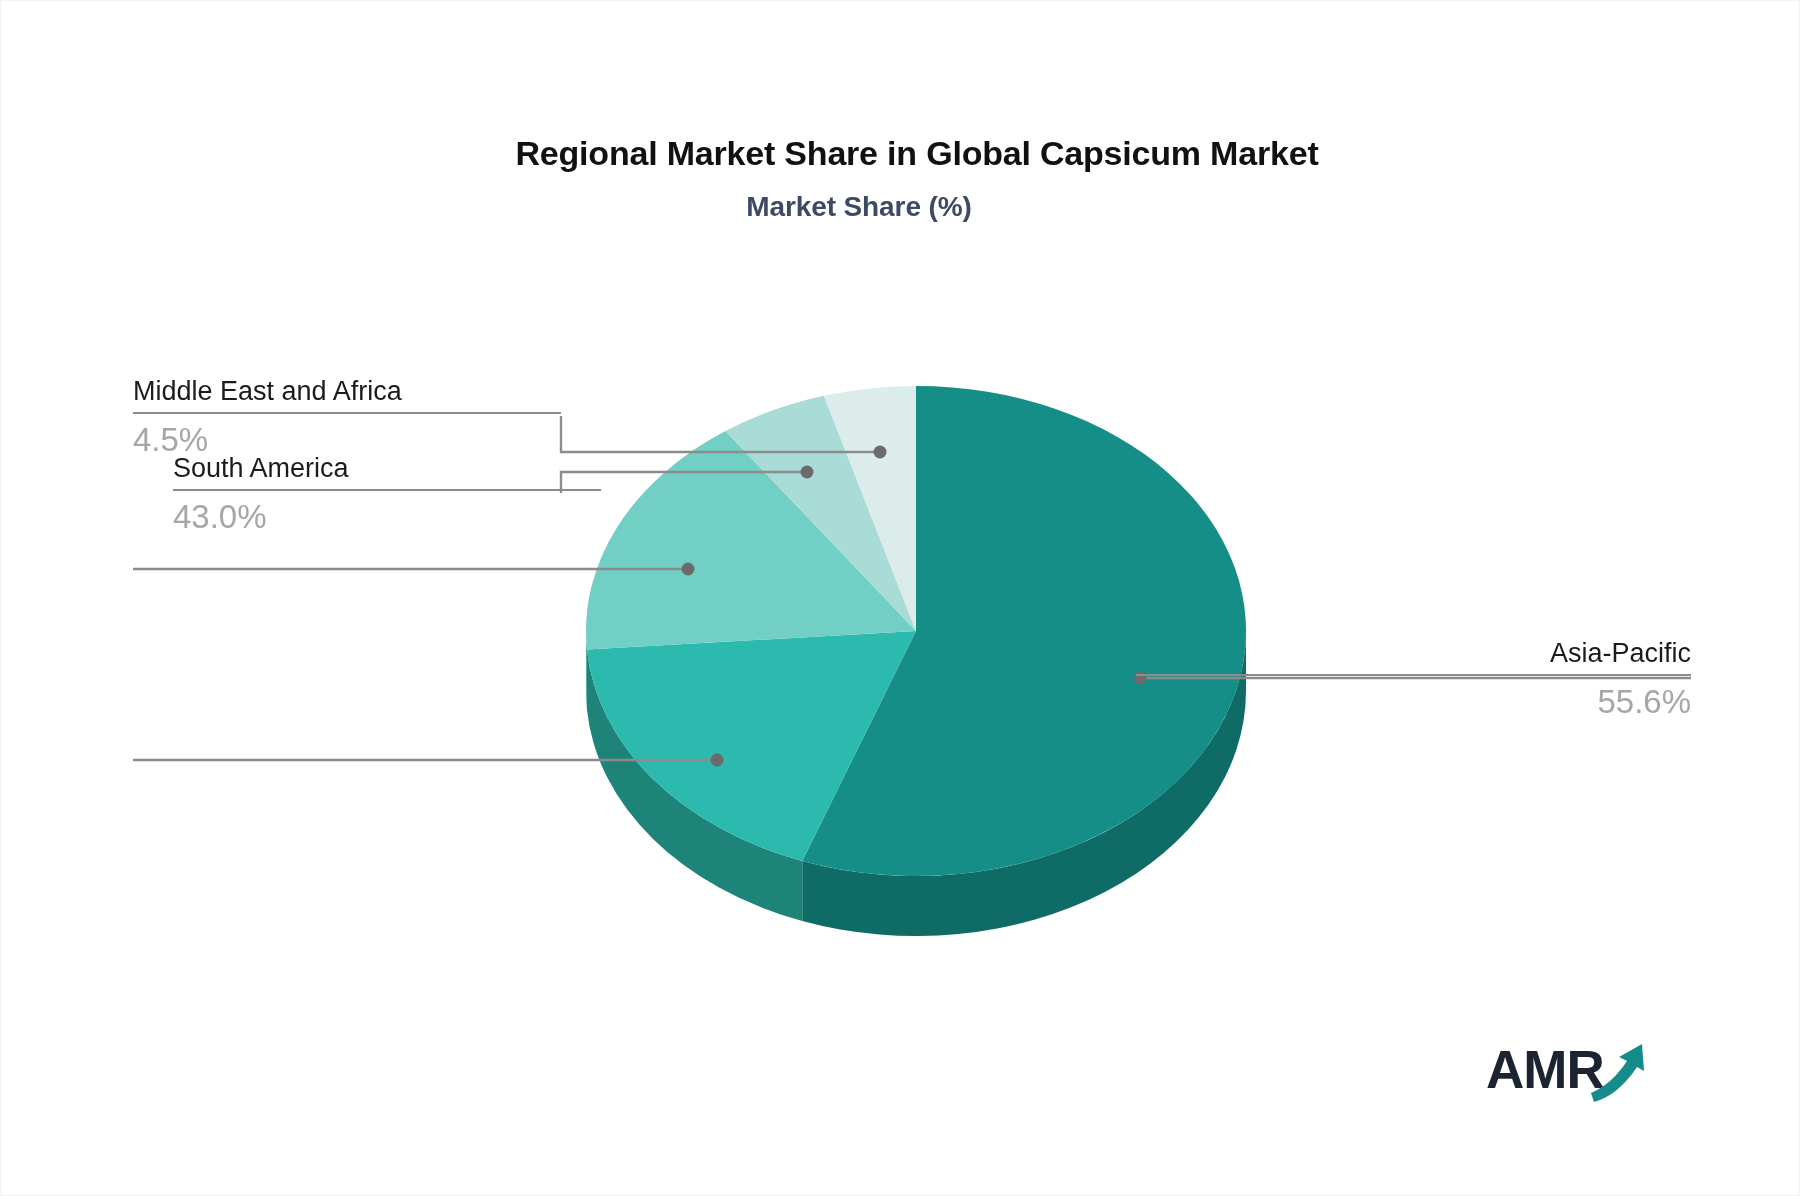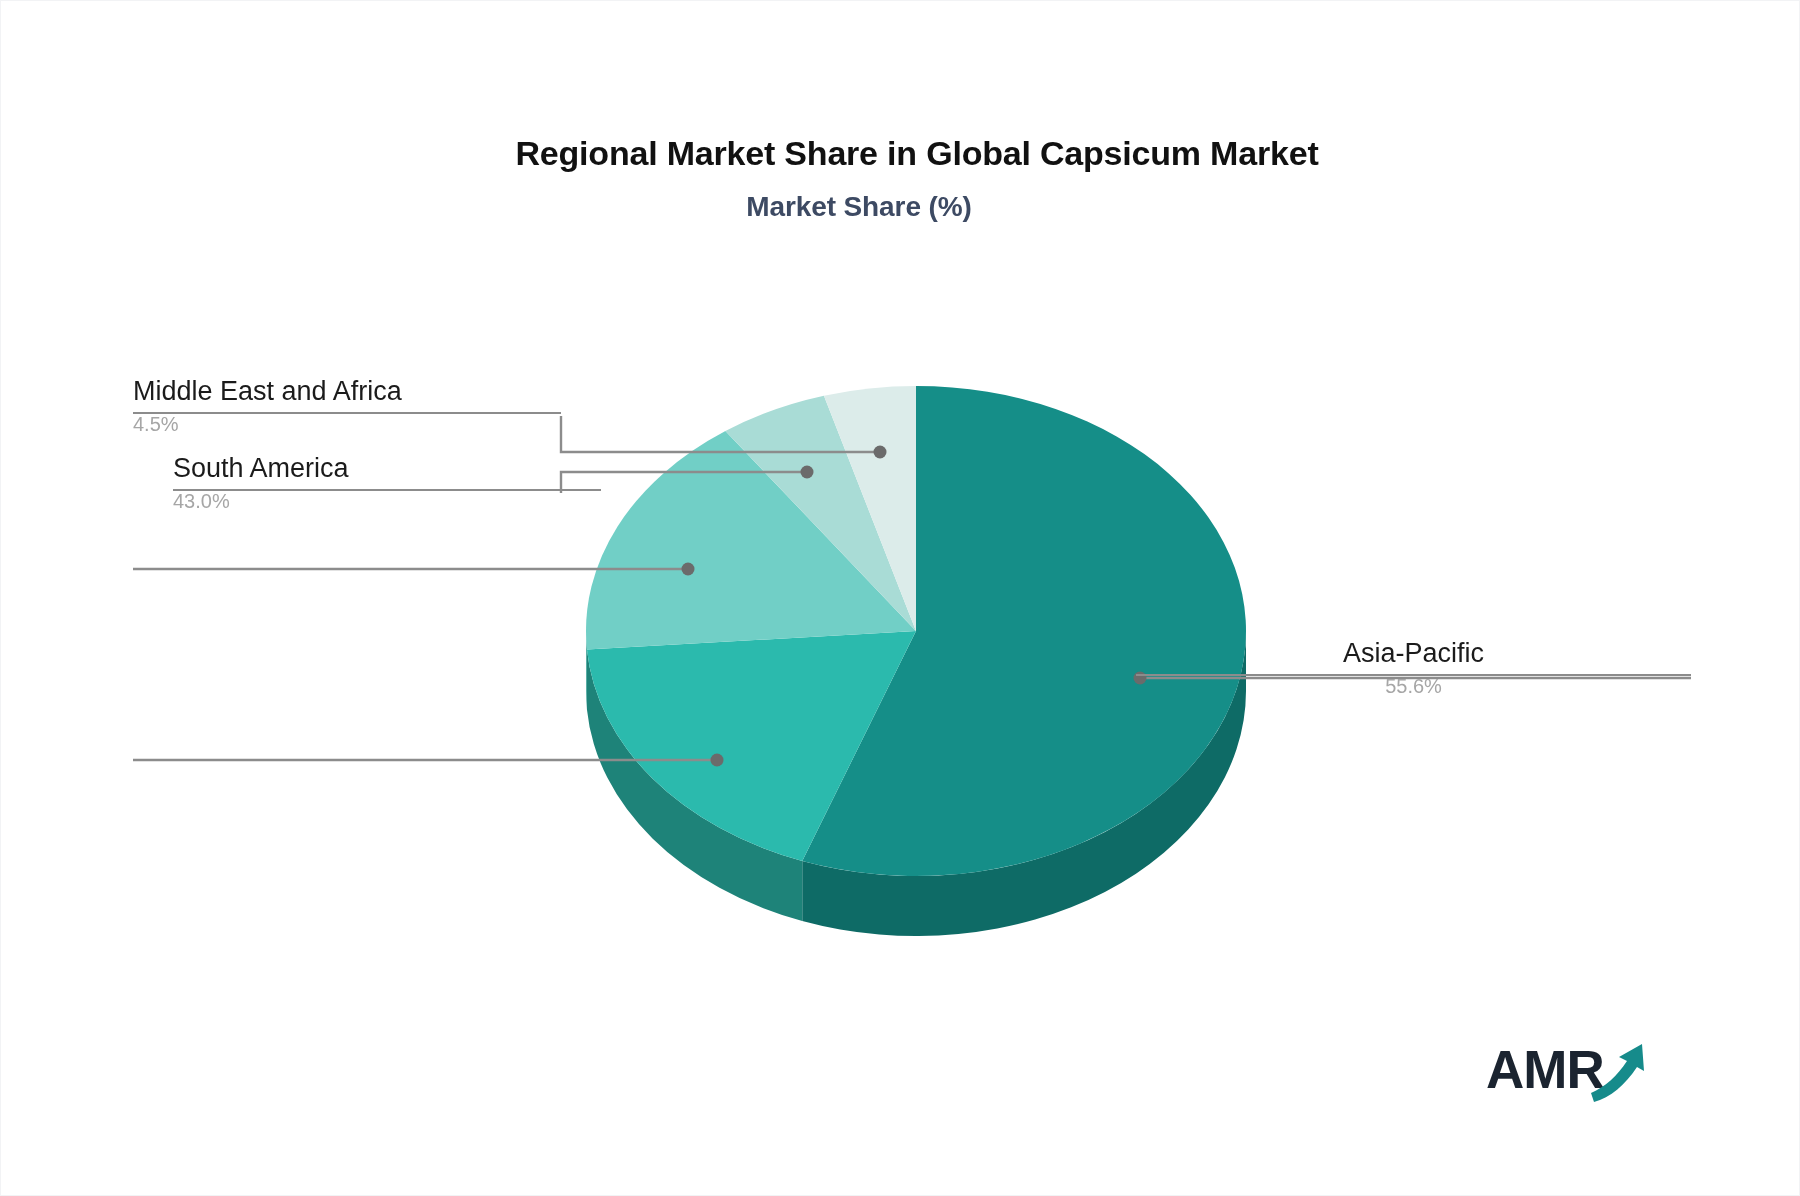--- a/index.html
+++ b/index.html
@@ -73,23 +73,24 @@
     padding-bottom: 7px;
   }
   .callout .cl-rule {
     display: block;
     height: 2px;
     background: #8c8c8c;
   }
   .callout .cl-value {
     display: block;
     color: #a6a6a6;
-    font-size: 20px;
+    font-size: 33px;
+    padding-top: 9px;
   }
-  .callout.align-right { text-align: center; }
+  .callout.align-right { text-align: right; }
   .callout.align-left  { text-align: left; }
 
   
   #amr-logo {
     position: absolute;
     left: 1485px;
     top: 1035px;
     width: 175px;
     height: 72px;
   }

